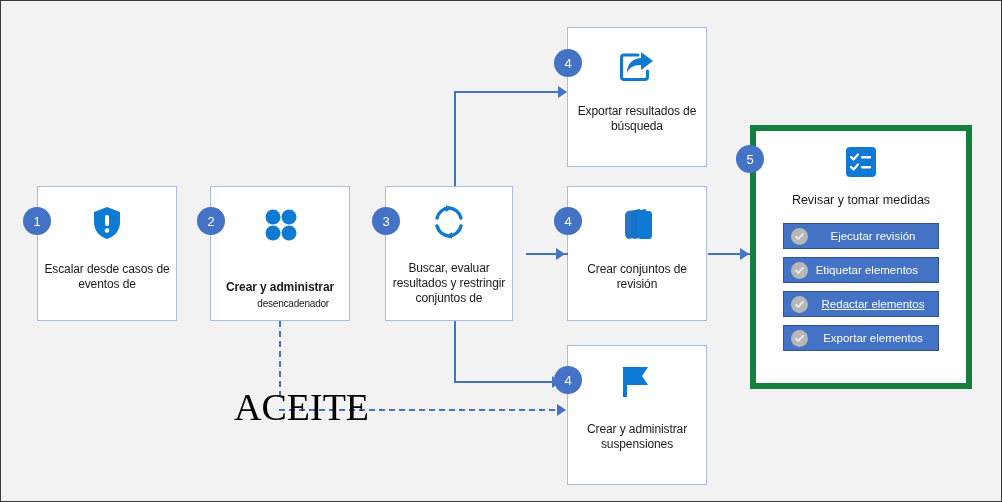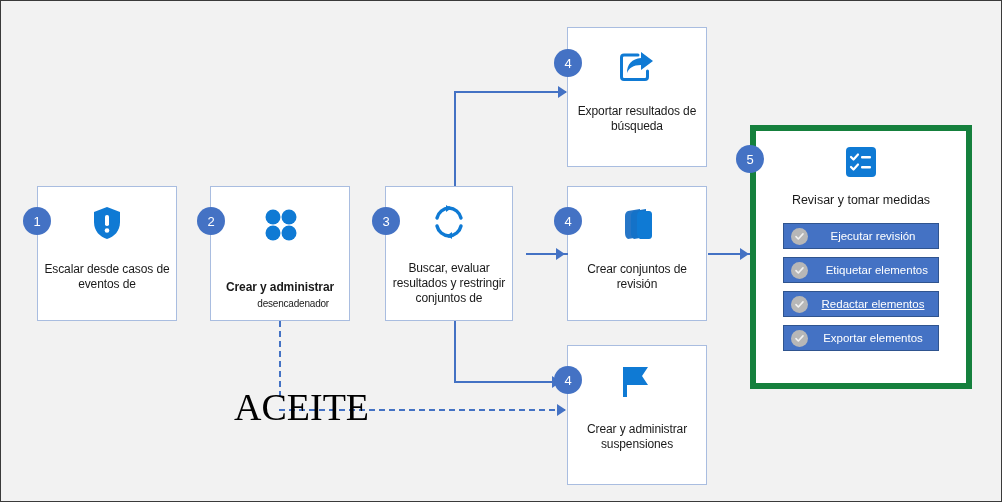--- a/index.html
+++ b/index.html
@@ -139,21 +139,21 @@
     display: flex;
     align-items: center;
     justify-content: center;
   }
   .action-btn .btn-text {
     flex: 1 1 auto;
     text-align: center;
     padding: 0 3px;
     white-space: nowrap;
   }
-  .action-btn.align-right .btn-text { text-align: right; padding-right: 10px; }
+  .action-btn.align-right .btn-text { text-align: right; padding-right: 20px; }
   .action-btn.underline .btn-text { text-decoration: underline; }
 
   
   #aceite {
     position: absolute;
     font-family: "Liberation Serif", serif;
     font-size: 38px;
     color: #000000;
     z-index: 30;
     letter-spacing: 0px;

